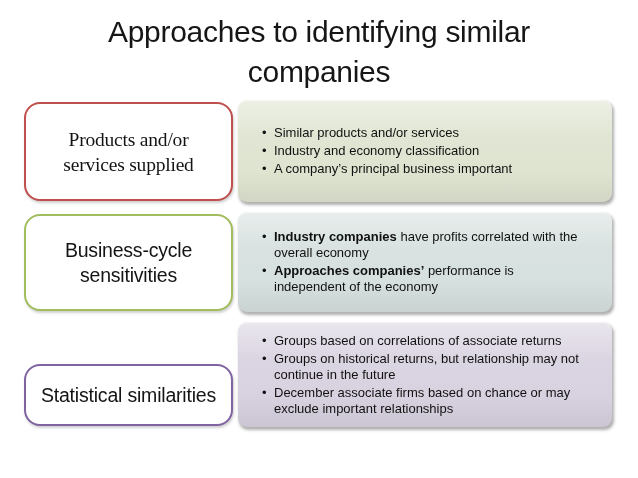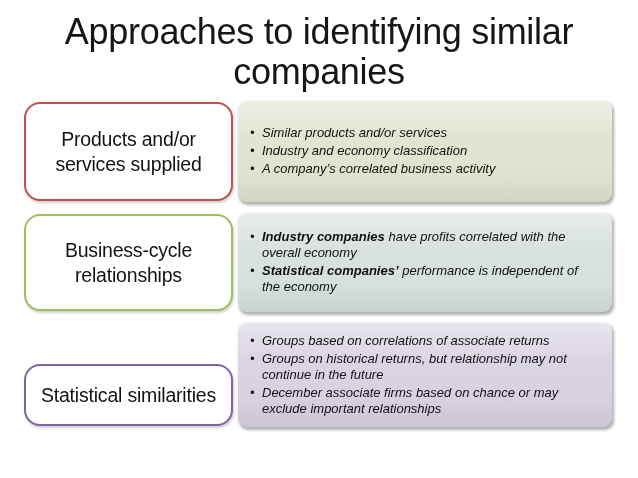--- a/index.html
+++ b/index.html
@@ -14,21 +14,21 @@
     height: 478px;
     background: #ffffff;
     overflow: hidden;
   }
   .slide-title {
     position: absolute;
     top: 12px;
     left: 39px;
     width: 560px;
     text-align: center;
-    font-size: 36px;
+    font-size: 30px;
     line-height: 40px;
     color: #161616;
     letter-spacing: -0.3px;
   }
   .row { position: absolute; left: 0; width: 638px; }
   .row-1 { top: 100px; height: 104px; }
   .row-2 { top: 212px; height: 102px; }
   .row-3 { top: 322px; height: 107px; }
 
   .row-panel {
@@ -55,22 +55,21 @@
     list-style: none;
     margin: 0;
     padding: 0;
     font-size: 13px;
     line-height: 16px;
     color: #111111;
   }
   .bullet-list li {
     position: relative;
     padding-left: 13px;
-    margin: 2px 2px;
-    font-style: italic;
+    margin: 2px 14px;
   }
   .bullet-list li::before {
     content: "\2022";
     position: absolute;
     left: 1px;
     top: 0;
   }
 
   .row-label-box {
     position: absolute;
@@ -101,37 +100,37 @@
 
 <div class="slide">
 
   <div class="slide-title">Approaches to identifying similar companies</div>
 
   <div class="row row-1">
     <div class="row-panel" style="background-color: rgb(222, 228, 208);">
       <ul class="bullet-list">
           <li><span>Similar products and/or services</span></li>
           <li><span>Industry and economy classification</span></li>
-          <li><span>A company’s correlated business activity</span></li>
+          <li><span>A company’s principal business important</span></li>
         </ul>
     </div>
-    <div class="row-label-box" style="border-color: rgb(192, 80, 77);">
+    <div class="row-label-box" style="border-color: rgb(192, 80, 77); font-family: Liberation Serif, serif;">
       <div class="row-label">Products and/or services supplied</div>
     </div>
   </div>
 
   <div class="row row-2">
     <div class="row-panel" style="background-color: rgb(214, 224, 222);">
       <ul class="bullet-list">
           <li><span style="font-weight: 700;">Industry companies</span><span> have profits correlated with the overall economy</span></li>
-          <li><span style="font-weight: 700;">Statistical companies’</span><span> performance is independent of the economy</span></li>
+          <li><span style="font-weight: 700;">Approaches companies’</span><span> performance is independent of the economy</span></li>
         </ul>
     </div>
     <div class="row-label-box" style="border-color: rgb(162, 189, 94);">
-      <div class="row-label">Business-cycle relationships</div>
+      <div class="row-label">Business-cycle sensitivities</div>
     </div>
   </div>
 
   <div class="row row-3">
     <div class="row-panel" style="background-color: rgb(216, 210, 224);">
       <ul class="bullet-list">
           <li><span>Groups based on correlations of associate returns</span></li>
           <li><span>Groups on historical returns, but relationship may not continue in the future</span></li>
           <li><span>December associate firms based on chance or may exclude important relationships</span></li>
         </ul>

